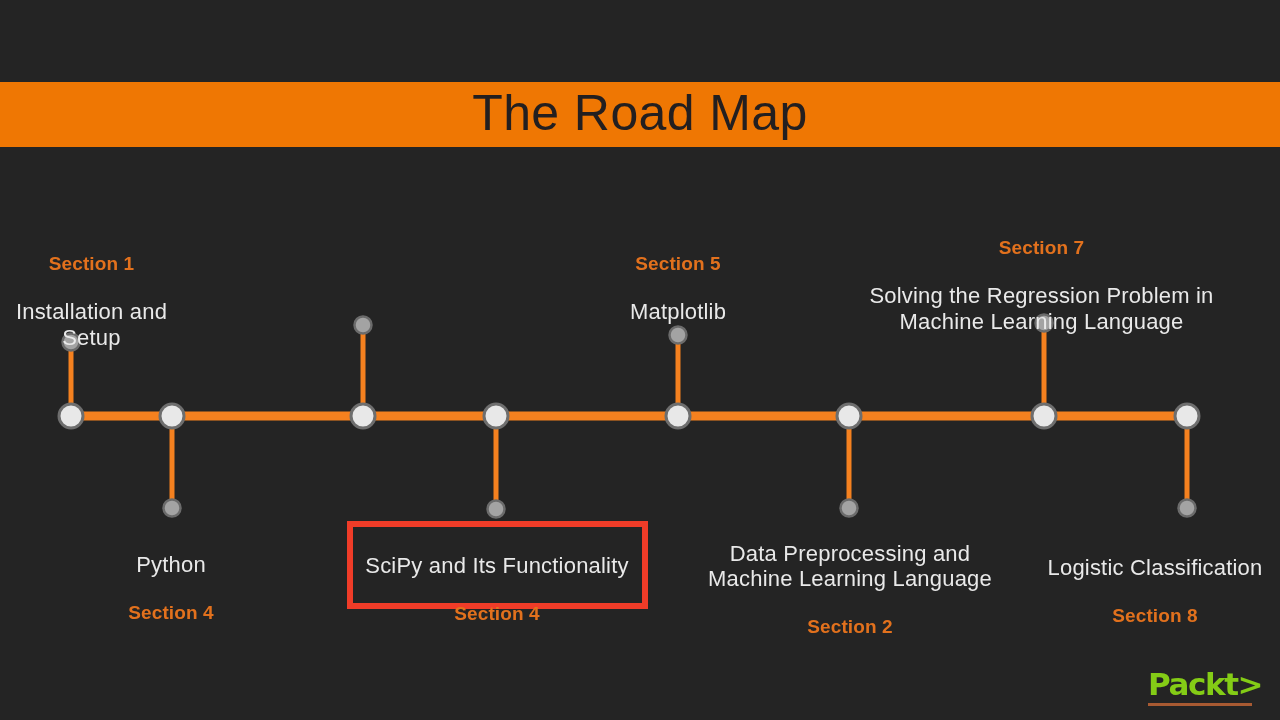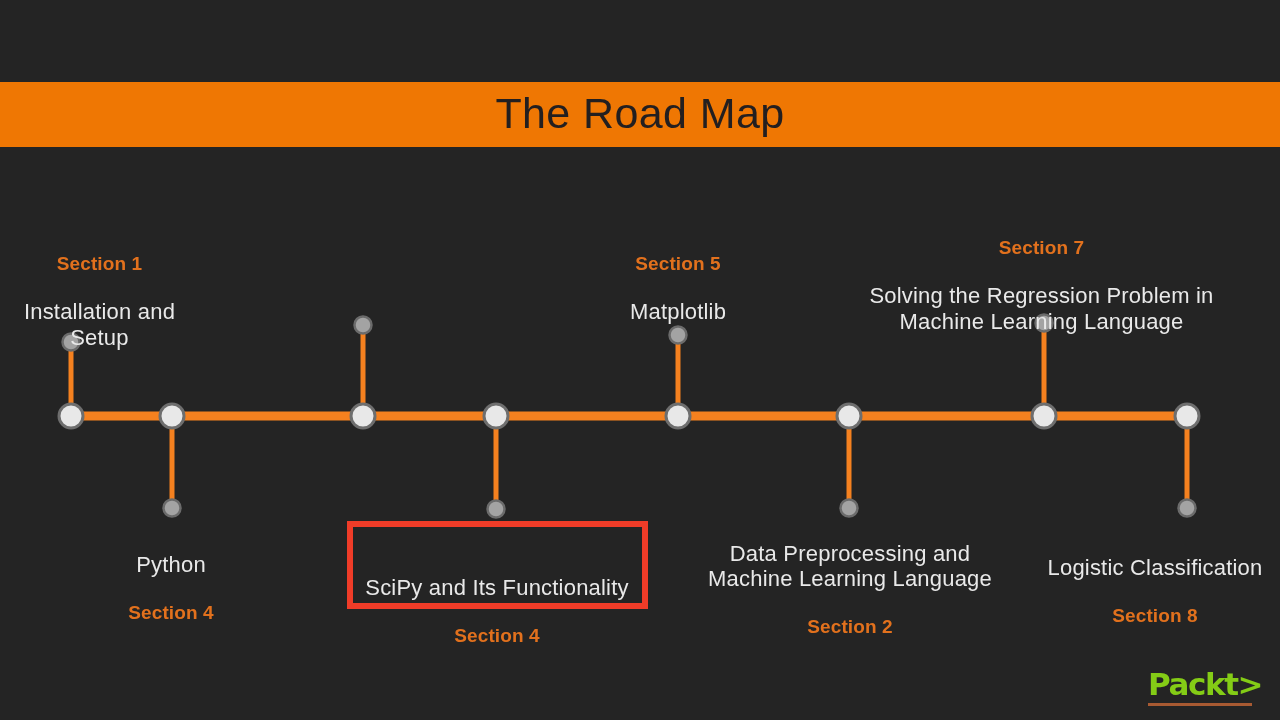--- a/index.html
+++ b/index.html
@@ -28,21 +28,21 @@
   }
   #title-text {
     position: absolute;
     left: 0;
     top: 0;
     width: 1280px;
     height: 65px;
     line-height: 63px;
     text-align: center;
     color: #231f20;
-    font-size: 43px;
+    font-size: 50px;
     font-weight: 300;
     letter-spacing: 0.4px;
     white-space: nowrap;
   }
 
   
   #roadmap {
     position: absolute;
     left: 0;
     top: 0;
@@ -145,21 +145,21 @@
     <circle cx="71" cy="416" r="12" fill="#e8e8e8" stroke="#6e6e6e" stroke-width="3"></circle>
     <circle cx="172" cy="416" r="12" fill="#e8e8e8" stroke="#6e6e6e" stroke-width="3"></circle>
     <circle cx="363" cy="416" r="12" fill="#e8e8e8" stroke="#6e6e6e" stroke-width="3"></circle>
     <circle cx="496" cy="416" r="12" fill="#e8e8e8" stroke="#6e6e6e" stroke-width="3"></circle>
     <circle cx="678" cy="416" r="12" fill="#e8e8e8" stroke="#6e6e6e" stroke-width="3"></circle>
     <circle cx="849" cy="416" r="12" fill="#e8e8e8" stroke="#6e6e6e" stroke-width="3"></circle>
     <circle cx="1044" cy="416" r="12" fill="#e8e8e8" stroke="#6e6e6e" stroke-width="3"></circle>
     <circle cx="1187" cy="416" r="12" fill="#e8e8e8" stroke="#6e6e6e" stroke-width="3"></circle>
   </svg>
 
-  <div class="label above" style="left:12px; top:234px; width:175px;">
+  <div class="label above" style="left:4px; top:234px; width:175px;">
     <div class="sec-tag">Section 1</div>
     <div class="sec-title">Installation and
 Setup</div>
   </div>
 
 
   <div class="label above" style="left:583px; top:234px; width:190px;">
     <div class="sec-tag">Section 5</div>
     <div class="sec-title">Matplotlib</div>
   </div>
@@ -170,21 +170,21 @@
 Machine Learning Language</div>
   </div>
 
   <div class="label below" style="left:82px; top:533px; width:178px;">
     <div class="sec-title">Python</div>
     <div class="sec-tag">Section 4</div>
   </div>
 
   <div id="highlight-box"></div>
 
-  <div class="label below" style="left:352px; top:556px; width:290px;">
+  <div class="label below" style="left:352px; top:534px; width:290px;">
     <div class="sec-title">SciPy and Its Functionality</div>
     <div class="sec-tag">Section 4</div>
   </div>
 
   <div class="label below" style="left:690px; top:522px; width:320px;">
     <div class="sec-title">Data Preprocessing and
 Machine Learning Language</div>
     <div class="sec-tag">Section 2</div>
   </div>
 

